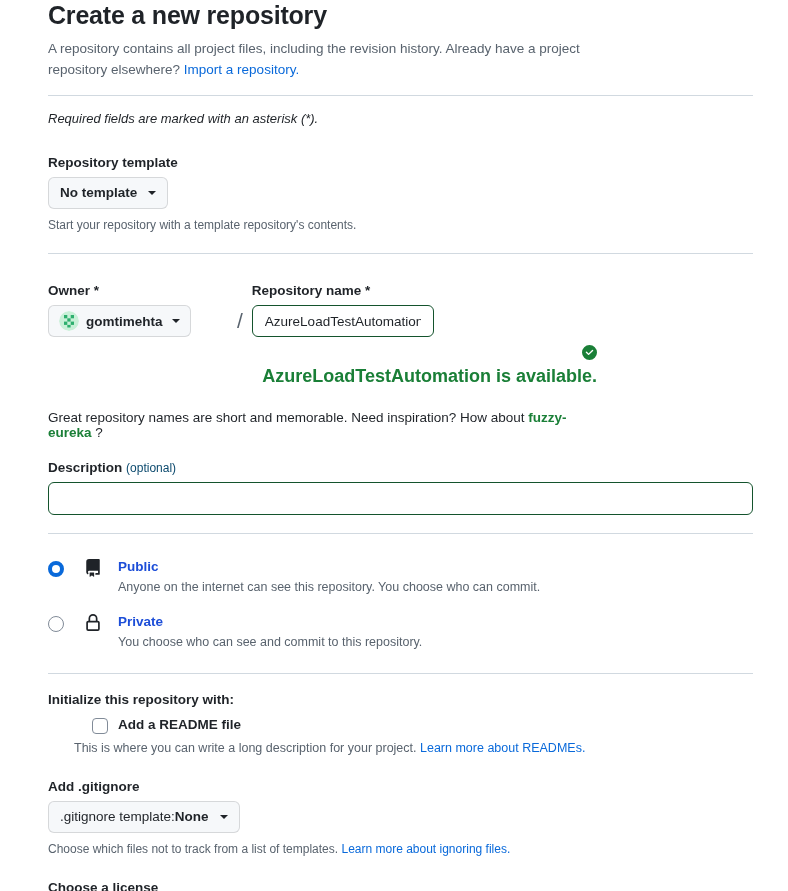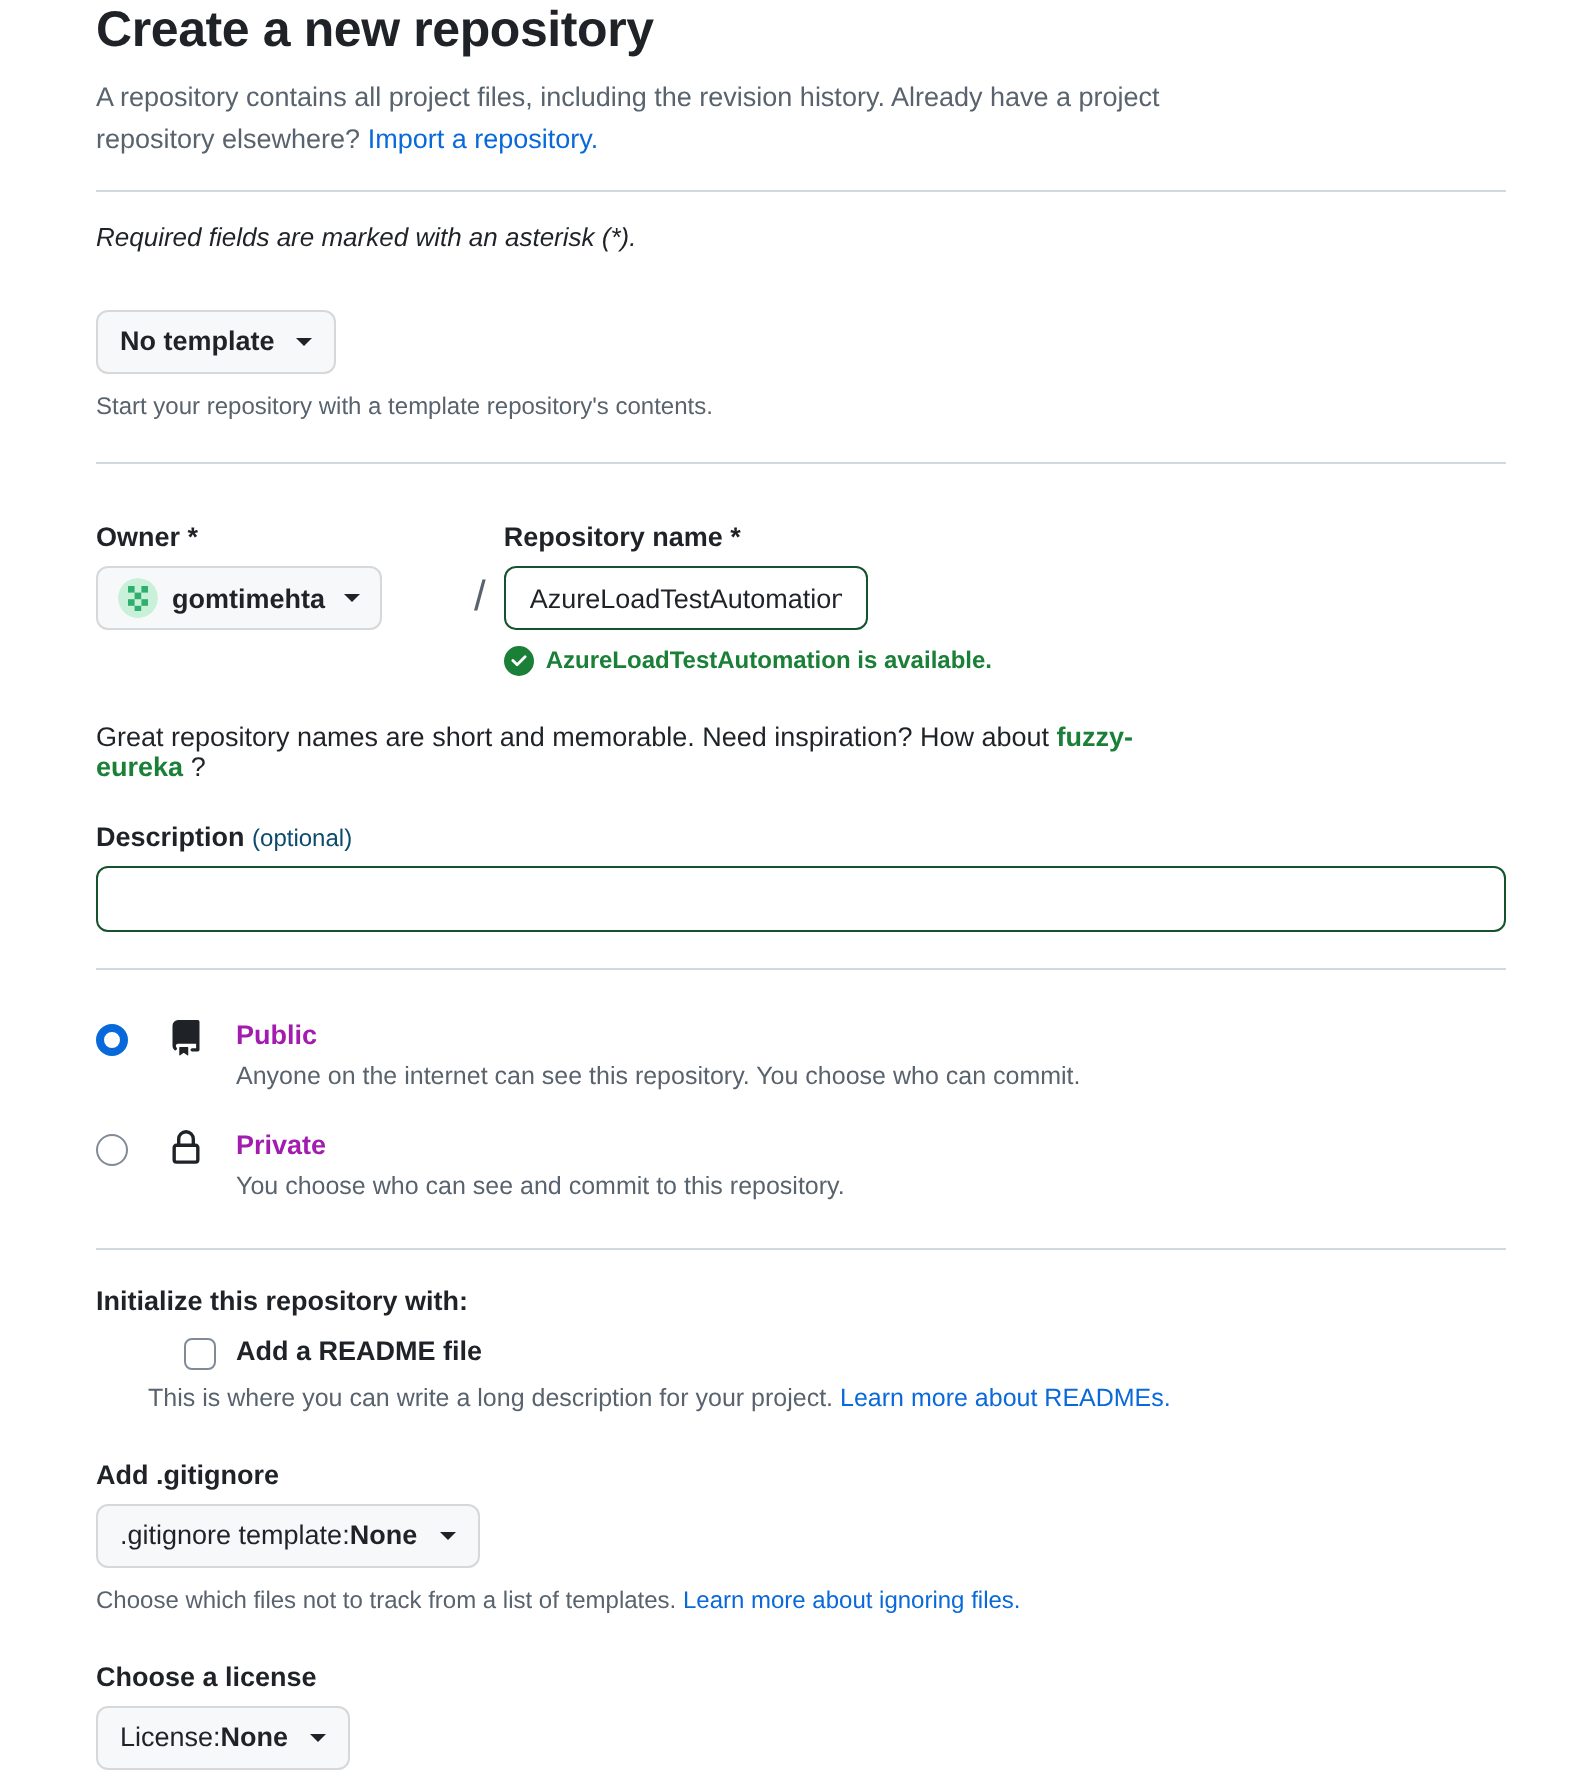--- a/index.html
+++ b/index.html
@@ -141,26 +141,27 @@
     font-size: 13.5px;
     font-family: "Liberation Sans", sans-serif;
     color: #1f2328;
     background: #ffffff;
     outline: none;
   }
   .text-input.wide { width: 705px; height: 33px; }
   .text-input::placeholder { color: #6e7781; }
   .avail-row {
     display: flex;
-    align-items: flex-start;
+    align-items: flex-end;
     gap: 6px;
     margin-top: 8px;
-    font-size: 12px;
+    font-size: 18px;
     font-weight: 600;
     color: #1a7f37;
+    flex-direction: column;
   }
   .inspiration {
     font-size: 13.5px;
     color: #1f2328;
     margin-top: 23px;
   }
   .inspiration .suggest {
     color: #1a7f37;
     font-weight: 600;
     cursor: pointer;
@@ -187,21 +188,21 @@
   }
   .vis-icon {
     margin: 0 0 0 20px;
     flex: 0 0 20px;
     padding-top: 1px;
   }
   .vis-text { margin-left: 14px; }
   .vis-title {
     font-size: 13.5px;
     font-weight: 600;
-    color: #a21caf;
+    color: #1d4ed8;
     line-height: 1.35;
   }
   .vis-desc {
     font-size: 12.5px;
     color: #59636e;
     margin-top: 3px;
     line-height: 1.4;
   }
   .init-title {
     font-size: 13.5px;
@@ -253,20 +254,21 @@
   <p class="intro">
     <span>A repository contains all project files, including the revision history. Already have a project repository elsewhere?</span>
     <a class="link" href="#">Import a repository.</a>
   </p>
 
   <hr class="divider">
 
   <div class="required-note">Required fields are marked with an asterisk (*).</div>
 
   <div class="field-block">
+    <span class="field-label">Repository template</span>
     <button class="btn-select">
       <span>No template</span>
       <span class="caret"></span>
     </button>
     <div class="help-text">Start your repository with a template repository's contents.</div>
   </div>
 
   <hr class="divider" style="margin-top:19px;">
 
   <div class="field-block owner-row">

